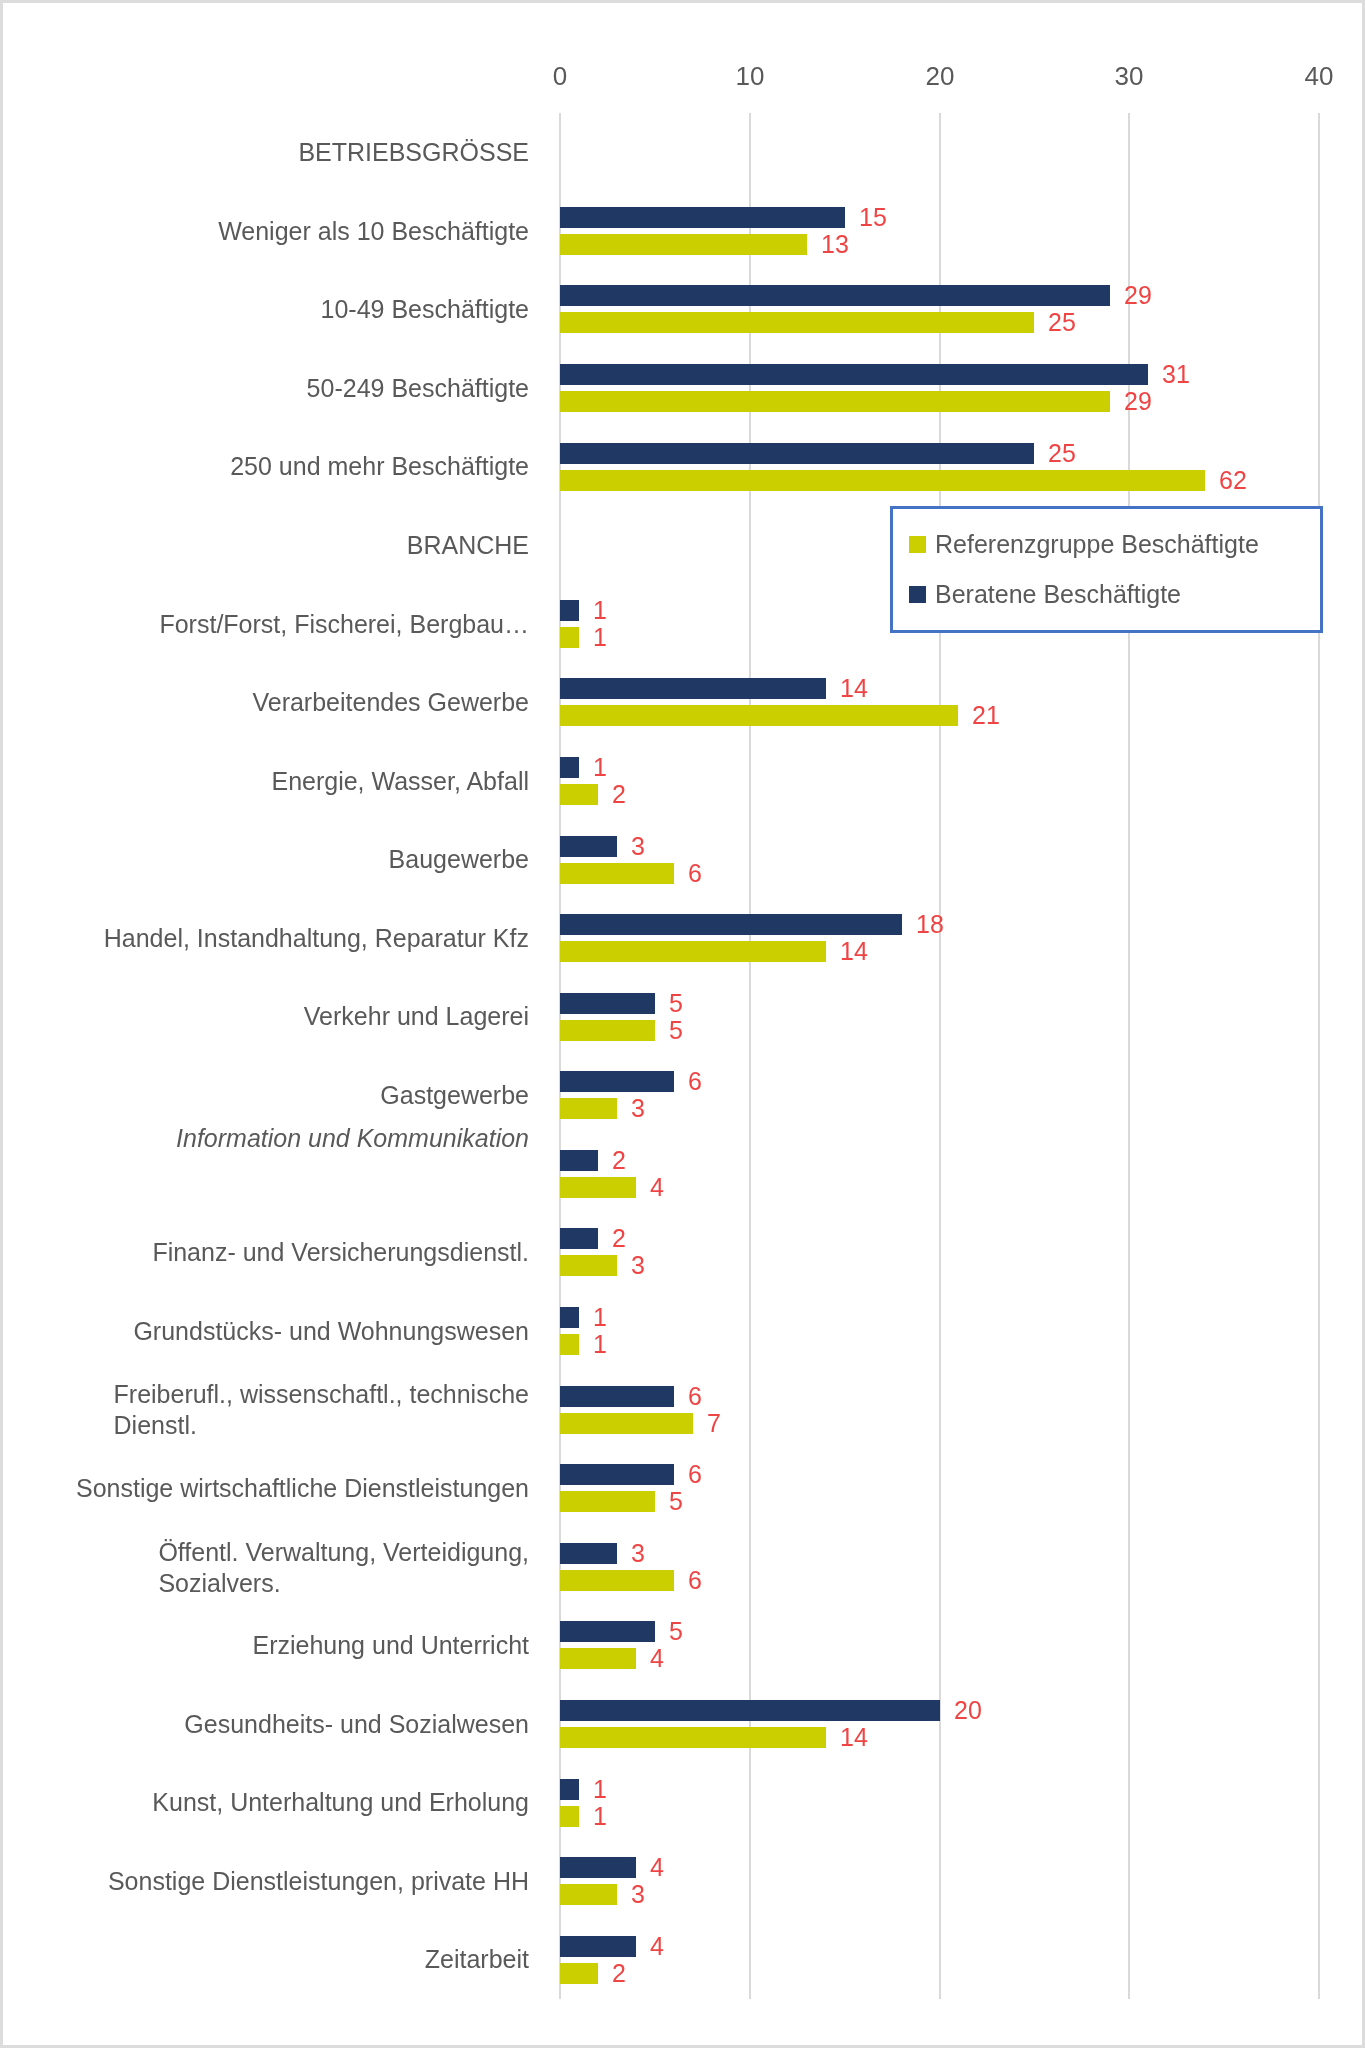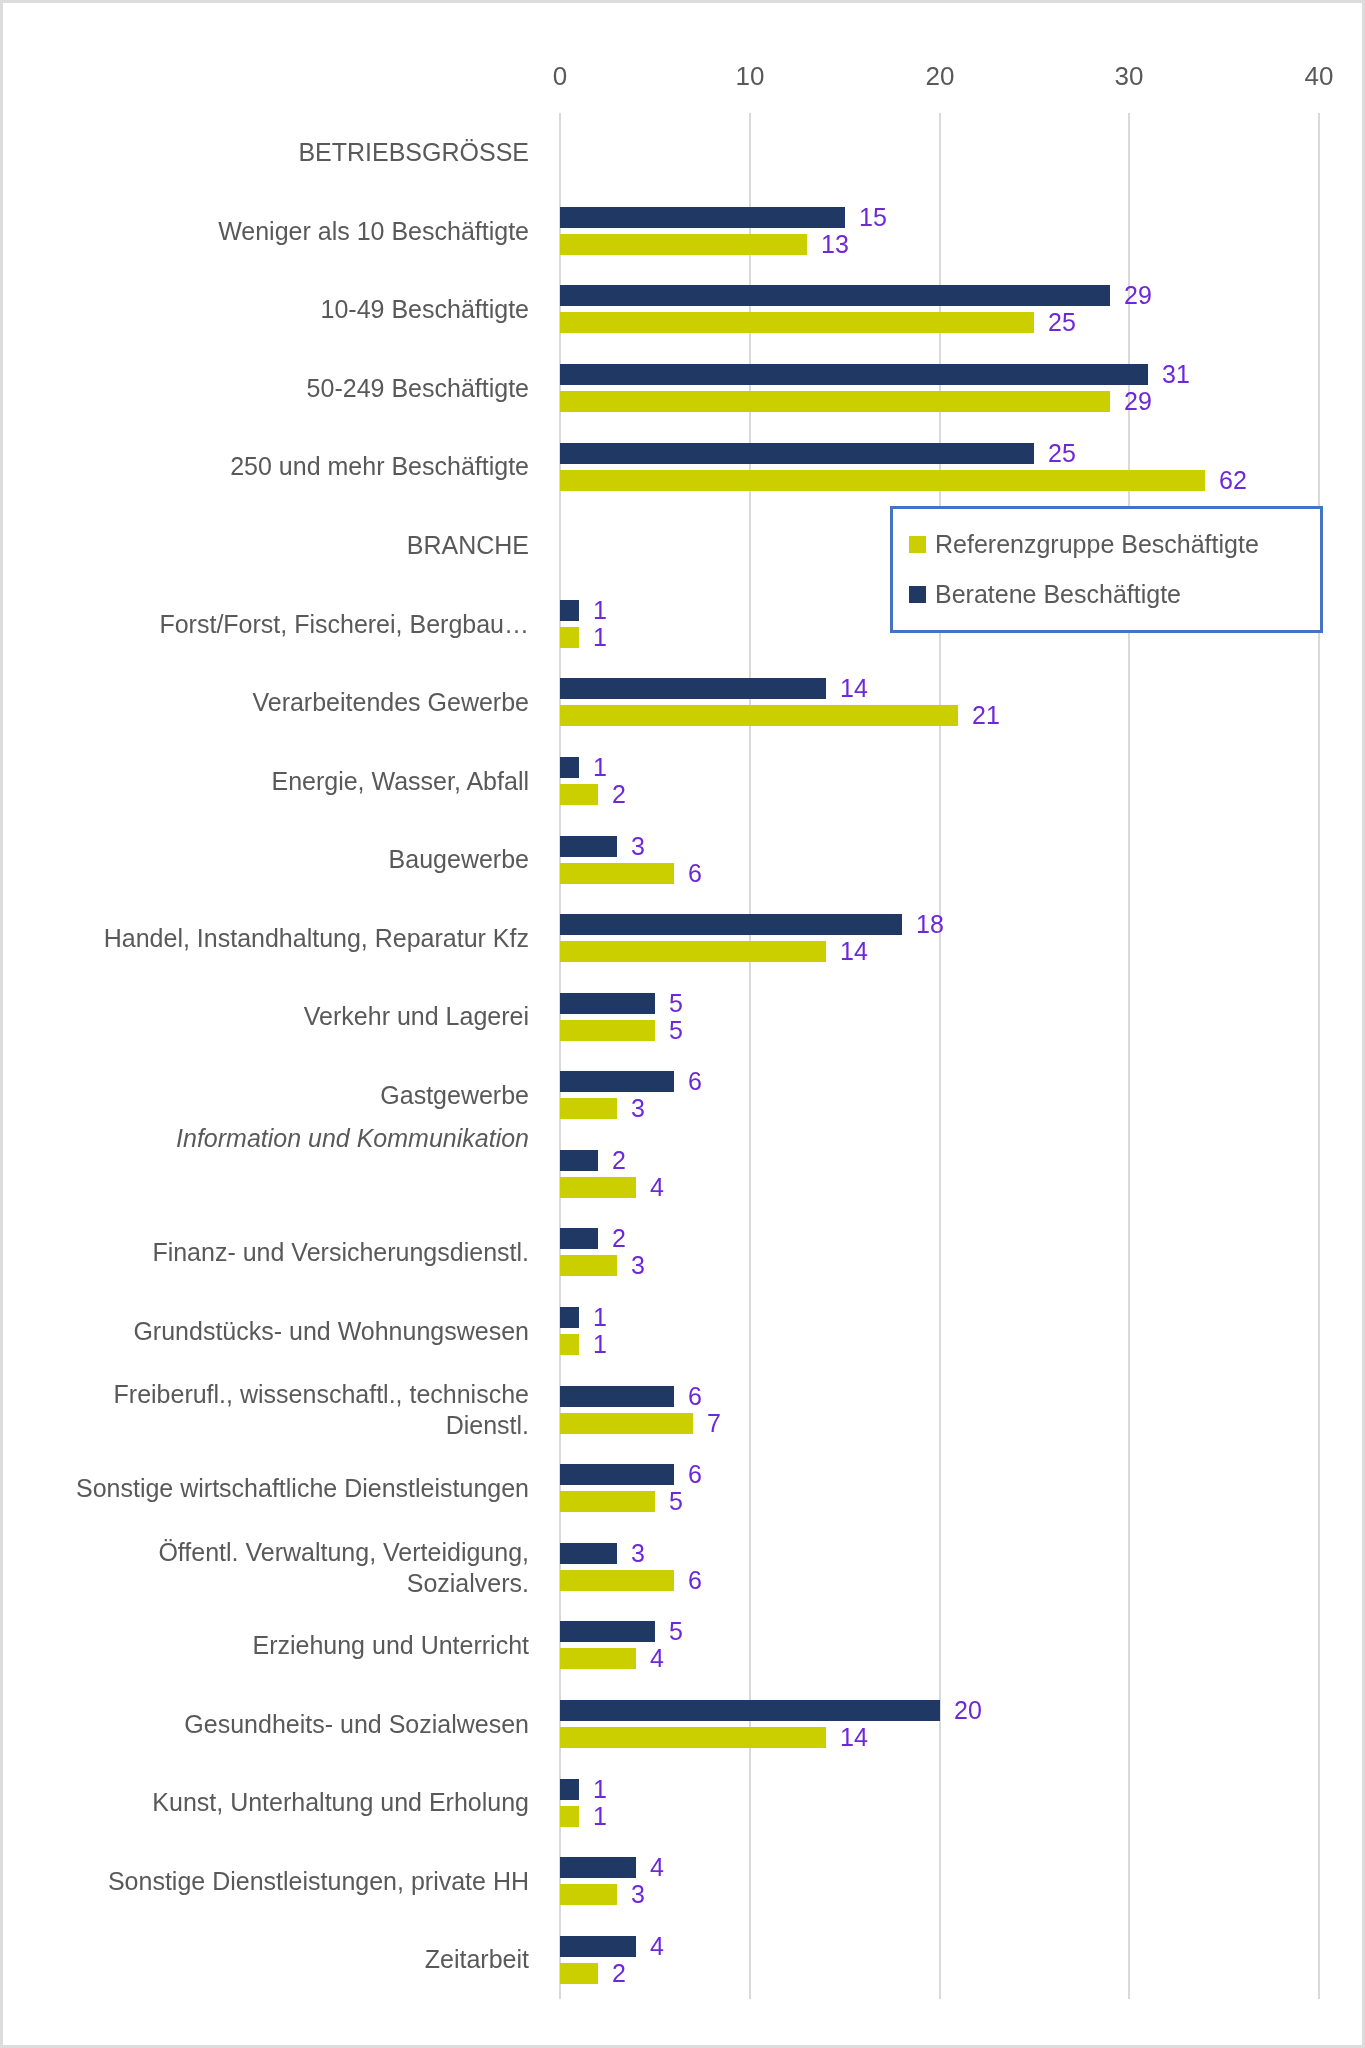--- a/index.html
+++ b/index.html
@@ -31,30 +31,30 @@
 
   .cat-label {
     position: absolute;
     display: flex;
     align-items: center;
     justify-content: flex-end;
     color: #595959;
     font-size: 25px;
     line-height: 31px;
   }
-  .cat-label .lbl-inner { text-align: right; }
+  .cat-label .lbl-inner { text-align: left; }
 
   .bar { position: absolute; }
 
   .val-label {
     position: absolute;
     display: flex;
     align-items: center;
     font-size: 25px;
-    color: #6d28d9;
+    color: #ef4444;
     white-space: nowrap;
   }
 
   .legend {
     position: absolute;
     left: 887px;
     top: 503px;
     width: 433px;
     height: 127px;
     background: #ffffff;

